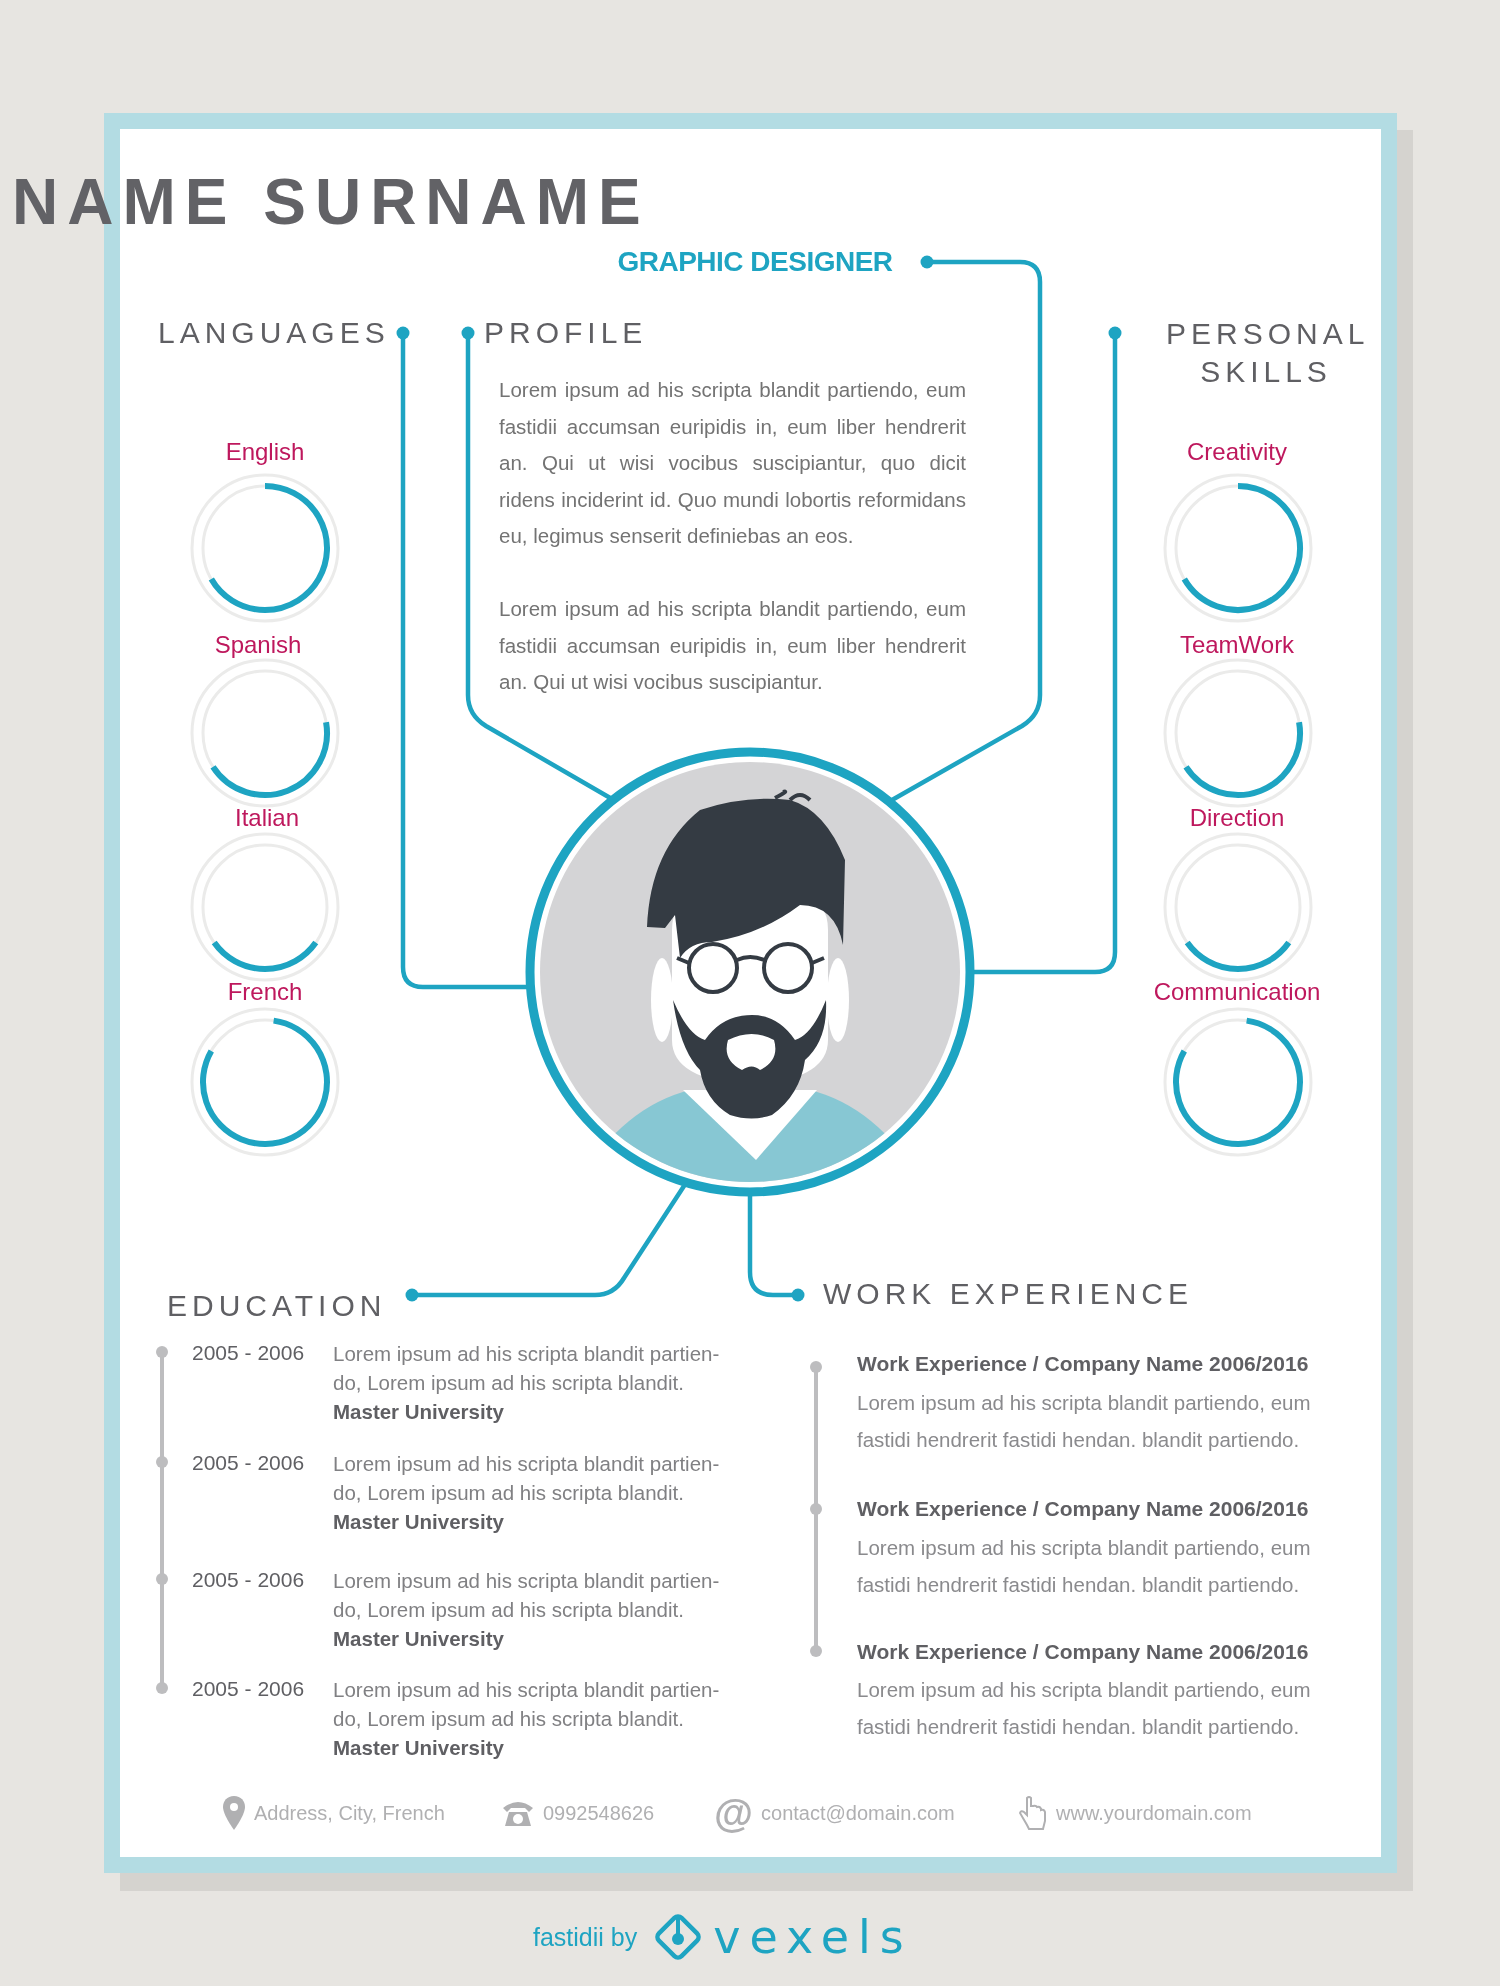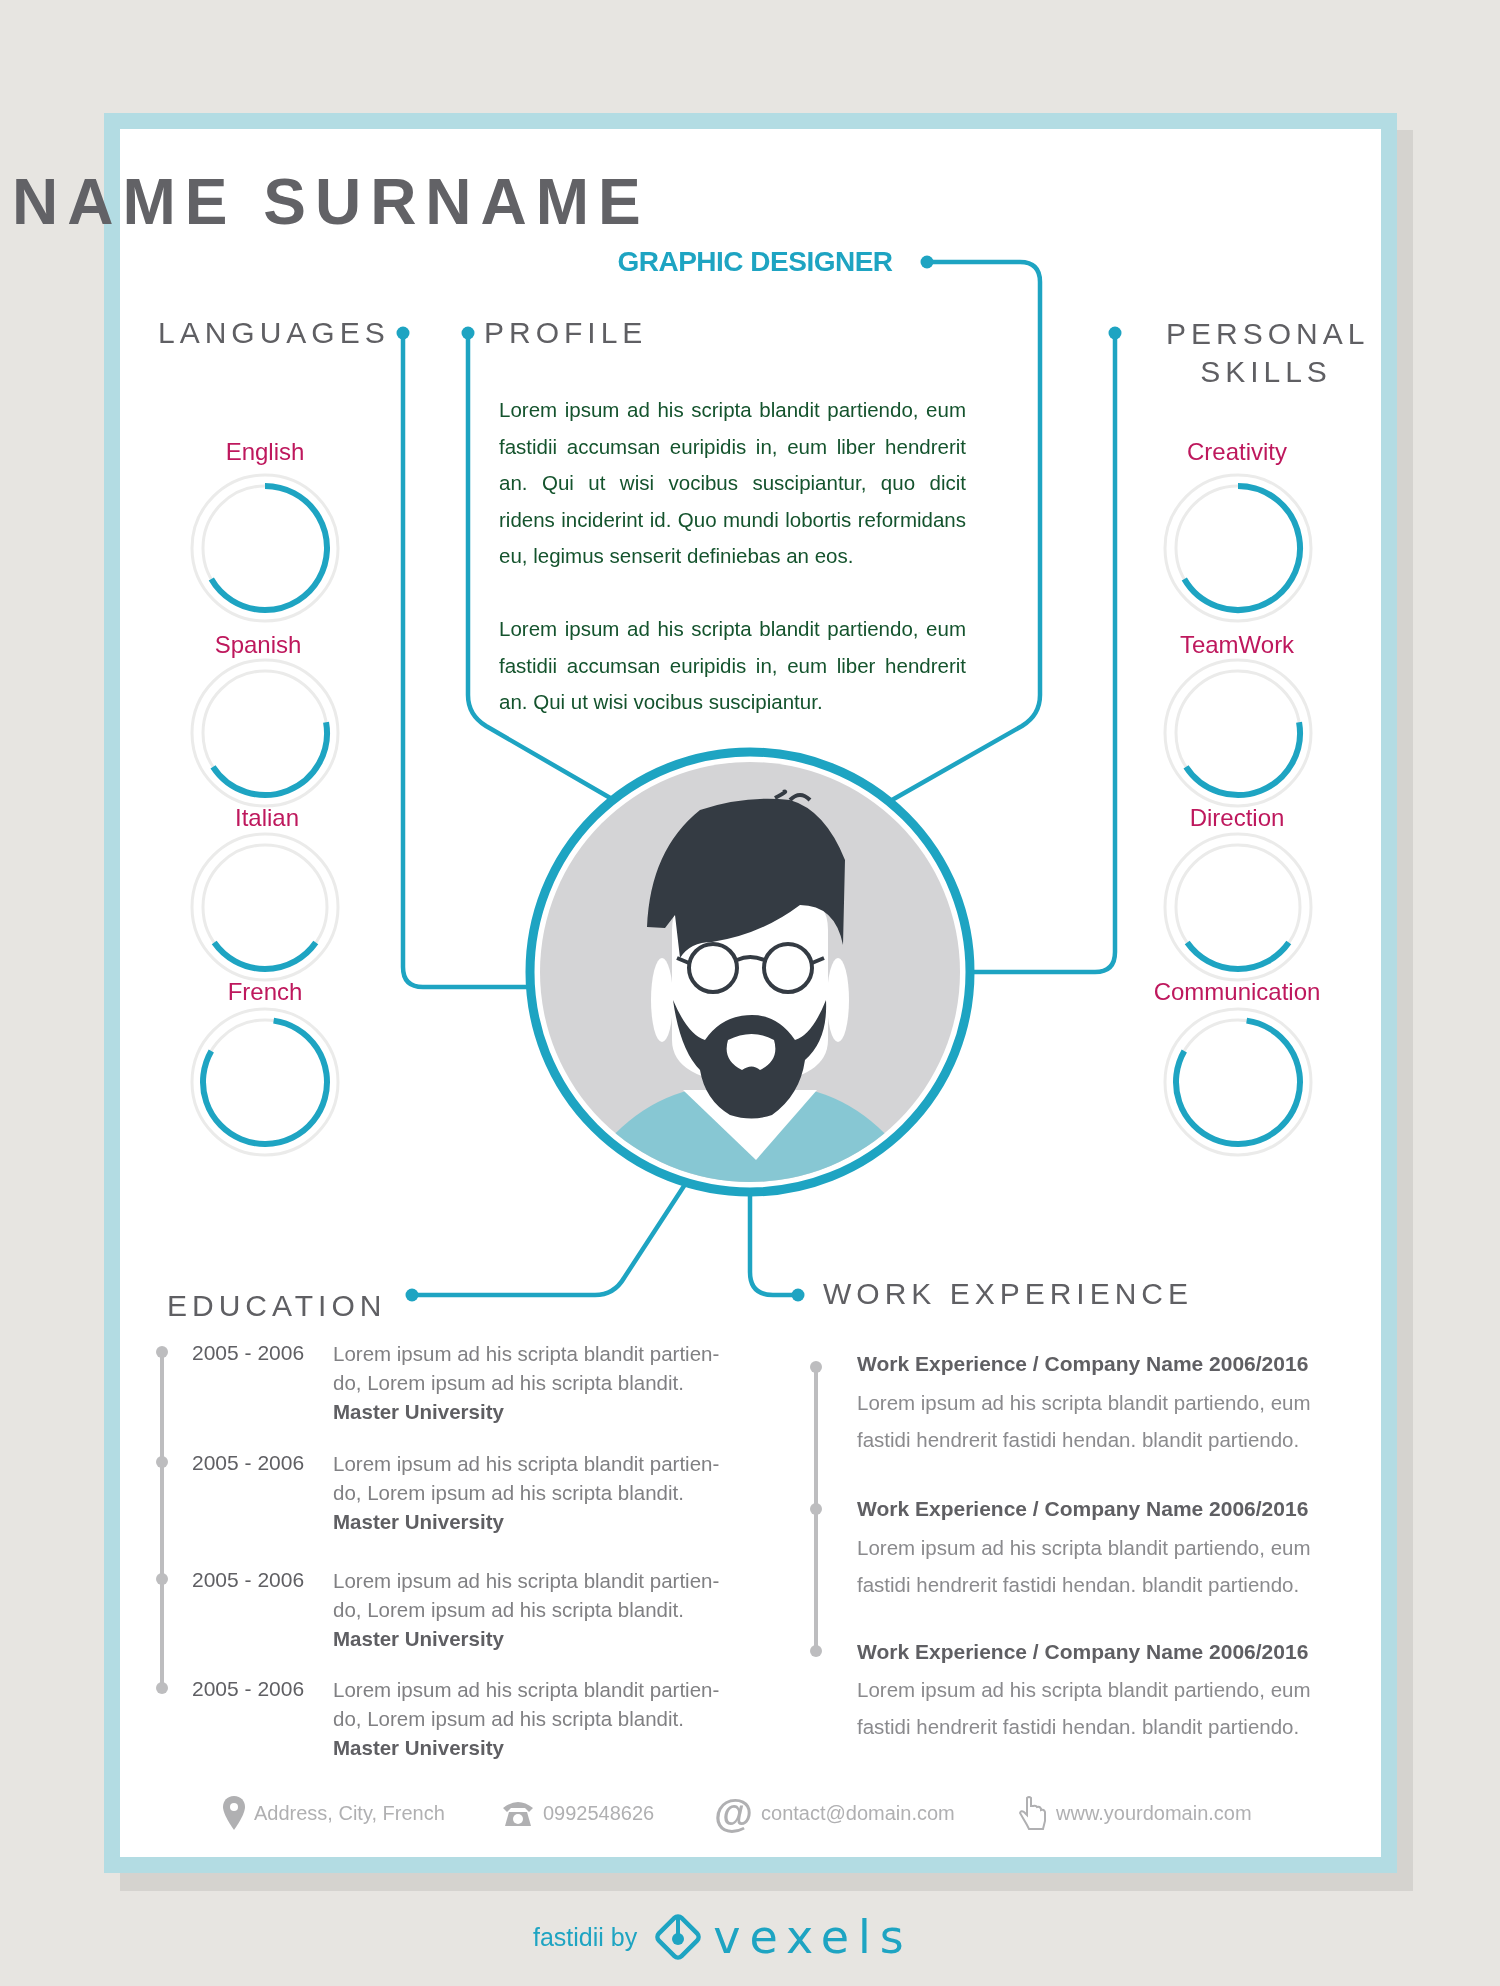--- a/index.html
+++ b/index.html
@@ -9,22 +9,22 @@
   .shadow { left:120px; top:130px; width:1293px; height:1761px; background:#d5d3cf; }
   .card { left:104px; top:113px; width:1293px; height:1760px; background:#b3dce3; }
   .card-inner { left:120px; top:129px; width:1261px; height:1728px; background:#ffffff; }
   svg.overlay { position:absolute; left:0; top:0; }
   .name { left:12px; width:1500px; top:166px; text-align:left; font-size:64px; font-weight:bold;
           letter-spacing:9px; color:#626266; line-height:72px; }
   .role { left:600px; width:310px; top:244px; text-align:center; font-size:28px; font-weight:bold;
           color:#1ea4c2; line-height:36px; letter-spacing:-0.5px; }
   .section-title { font-size:30px; letter-spacing:5px; color:#5f5f63; line-height:36px; white-space:nowrap; }
   .skill-label { width:200px; text-align:center; font-size:24px; color:#be185d; line-height:30px; }
-  .profile-text { left:499px; width:467px; font-size:20.5px; color:#14532d; line-height:36.6px;
-                  text-align:justify; text-align-last:auto;margin-top:20px; }
+  .profile-text { left:499px; width:467px; font-size:20.5px; color:#737373; line-height:36.6px;
+                  text-align:justify; text-align-last:auto; }
   .edu-date { left:192px; font-size:21px; color:#5f5f63; line-height:29px; white-space:nowrap; }
   .edu-desc { left:333px; width:420px; font-size:20.5px; color:#808083; line-height:29px; }
   .edu-school { font-weight:bold; color:#5f5f63; }
   .work-title { left:857px; font-size:21px; font-weight:bold; color:#5f5f63; line-height:30px; white-space:nowrap; }
   .work-desc { left:857px; width:500px; font-size:20.5px; color:#8a8a8d; line-height:37px; }
   .contact-item { top:1797px; height:32px; display:flex; align-items:center; font-size:20px; color:#b0b0b2; white-space:nowrap; }
   .contact-item svg { margin-right:8px; }
   .credit { left:533px; top:1912px; height:50px; display:flex; align-items:center; color:#1ea4c2; }
   .credit .by { font-size:25px; margin-right:14px; }
   .credit .brand { font-size:46px; letter-spacing:9px; font-family:"DejaVu Sans",sans-serif; margin-left:8px; }

